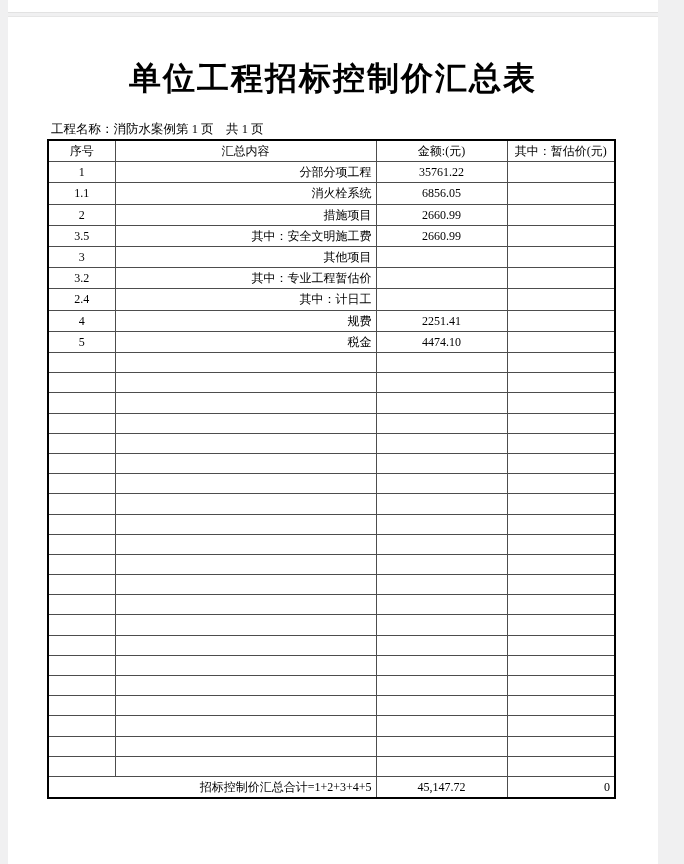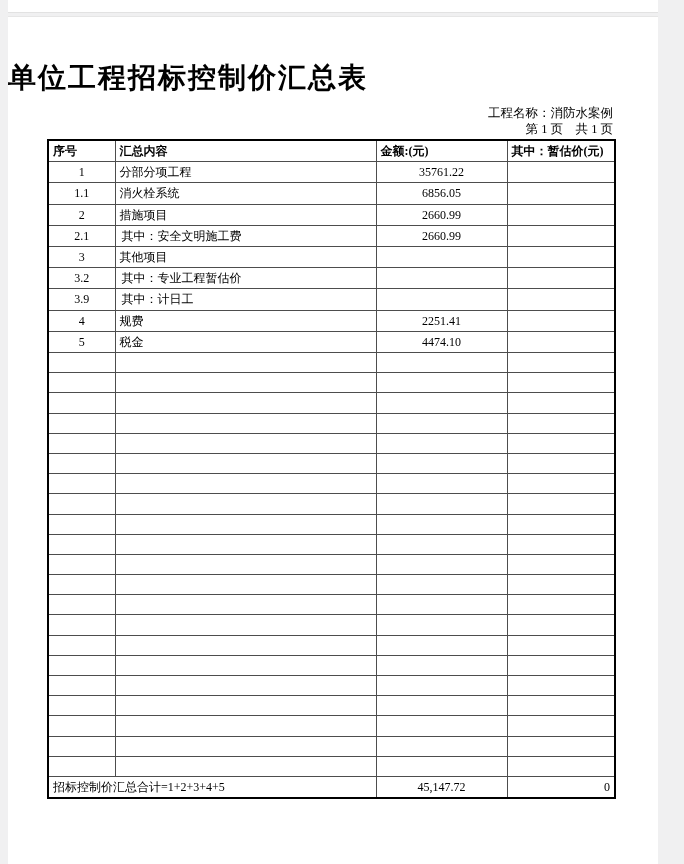--- a/index.html
+++ b/index.html
@@ -11,46 +11,46 @@
   }
   .prev-page{
     position:absolute;left:8px;top:0;width:650px;height:12px;
     background:#ffffff;border-bottom:1px solid #e2e2e2;
   }
   .page{
     position:absolute;left:8px;top:16px;width:650px;height:848px;
     background:#ffffff;border-top:1px solid #e6e6e6;
   }
   .doc-title{
-    margin-top:46px;height:30px;line-height:30px;
-    font-size:28px;font-weight:bold;letter-spacing:2px;
+    text-align:center;margin-top:46px;height:30px;line-height:30px;
+    font-size:32px;font-weight:bold;letter-spacing:2px;
   }
   .content{margin-left:39px;width:567px;}
   .meta{
-    display:flex;justify-content:flex-end;align-items:flex-end;
+    display:flex;justify-content:flex-start;align-items:flex-end;
     margin-top:30px;height:16px;line-height:16px;font-size:12.5px;
-    padding:0 1px 2px 4px;box-sizing:border-box;flex-direction:column;
+    padding:0 1px 2px 4px;box-sizing:border-box;
   }
   table.summary{
     border-collapse:collapse;table-layout:fixed;width:567px;
     border:2px solid #000;
   }
   .summary td,.summary th{
     border:1px solid #4d4d4d;
     font-size:12px;font-weight:normal;
     height:20.2px;line-height:20.2px;
     padding:0 4px;overflow:hidden;white-space:nowrap;
     box-sizing:border-box;
   }
   .c-no{text-align:center;}
-  .c-content{text-align:left;padding-left:6px;}
+  .c-content{text-align:right;padding-left:6px;}
   .c-content.sub{padding-left:6px;}
   .c-amount{text-align:center;}
   .c-est{text-align:right;}
-  .summary th{text-align:left;font-weight:bold;}
+  .summary th{text-align:center;}
 </style>
 </head>
 <body>
 
 <div class="prev-page"></div>
 
 <div class="page">
   <div class="doc-title">单位工程招标控制价汇总表</div>
 
   <div class="content">
@@ -87,39 +87,39 @@
             <td class="c-amount">6856.05</td>
             <td class="c-est"></td>
           </tr>
           <tr>
             <td class="c-no">2</td>
             <td class="c-content">措施项目</td>
             <td class="c-amount">2660.99</td>
             <td class="c-est"></td>
           </tr>
           <tr>
-            <td class="c-no">2.1</td>
+            <td class="c-no">3.5</td>
             <td class="c-content sub">其中：安全文明施工费</td>
             <td class="c-amount">2660.99</td>
             <td class="c-est"></td>
           </tr>
           <tr>
             <td class="c-no">3</td>
             <td class="c-content">其他项目</td>
             <td class="c-amount"></td>
             <td class="c-est"></td>
           </tr>
           <tr>
             <td class="c-no">3.2</td>
             <td class="c-content sub">其中：专业工程暂估价</td>
             <td class="c-amount"></td>
             <td class="c-est"></td>
           </tr>
           <tr>
-            <td class="c-no">3.9</td>
+            <td class="c-no">2.4</td>
             <td class="c-content sub">其中：计日工</td>
             <td class="c-amount"></td>
             <td class="c-est"></td>
           </tr>
           <tr>
             <td class="c-no">4</td>
             <td class="c-content">规费</td>
             <td class="c-amount">2251.41</td>
             <td class="c-est"></td>
           </tr>

